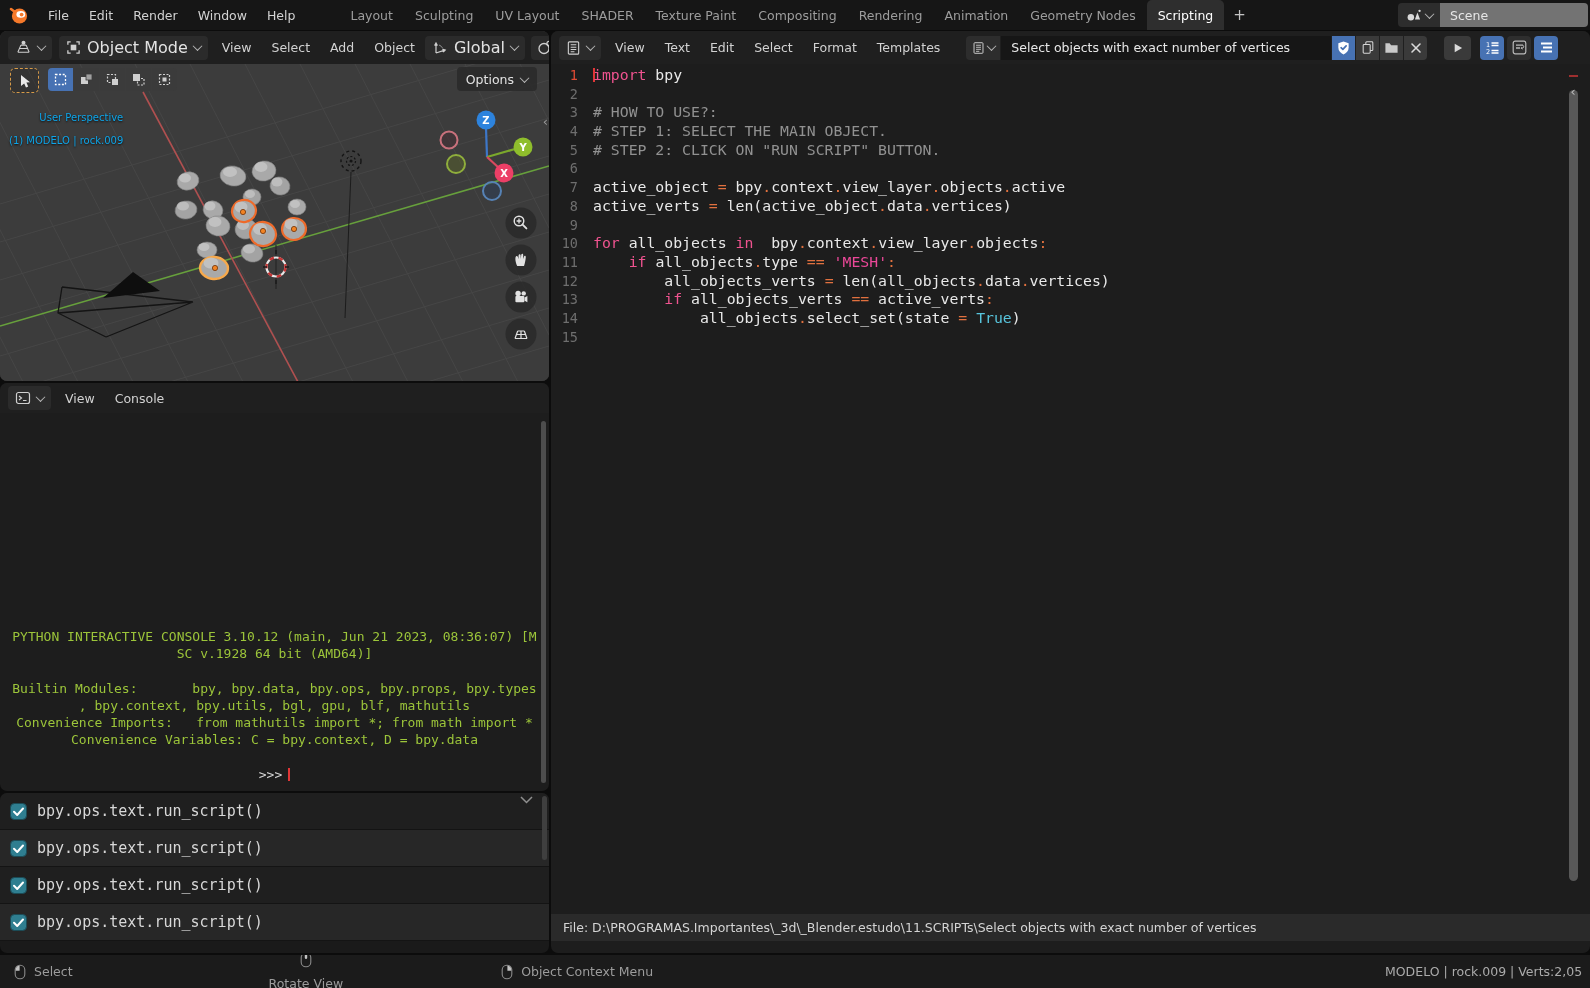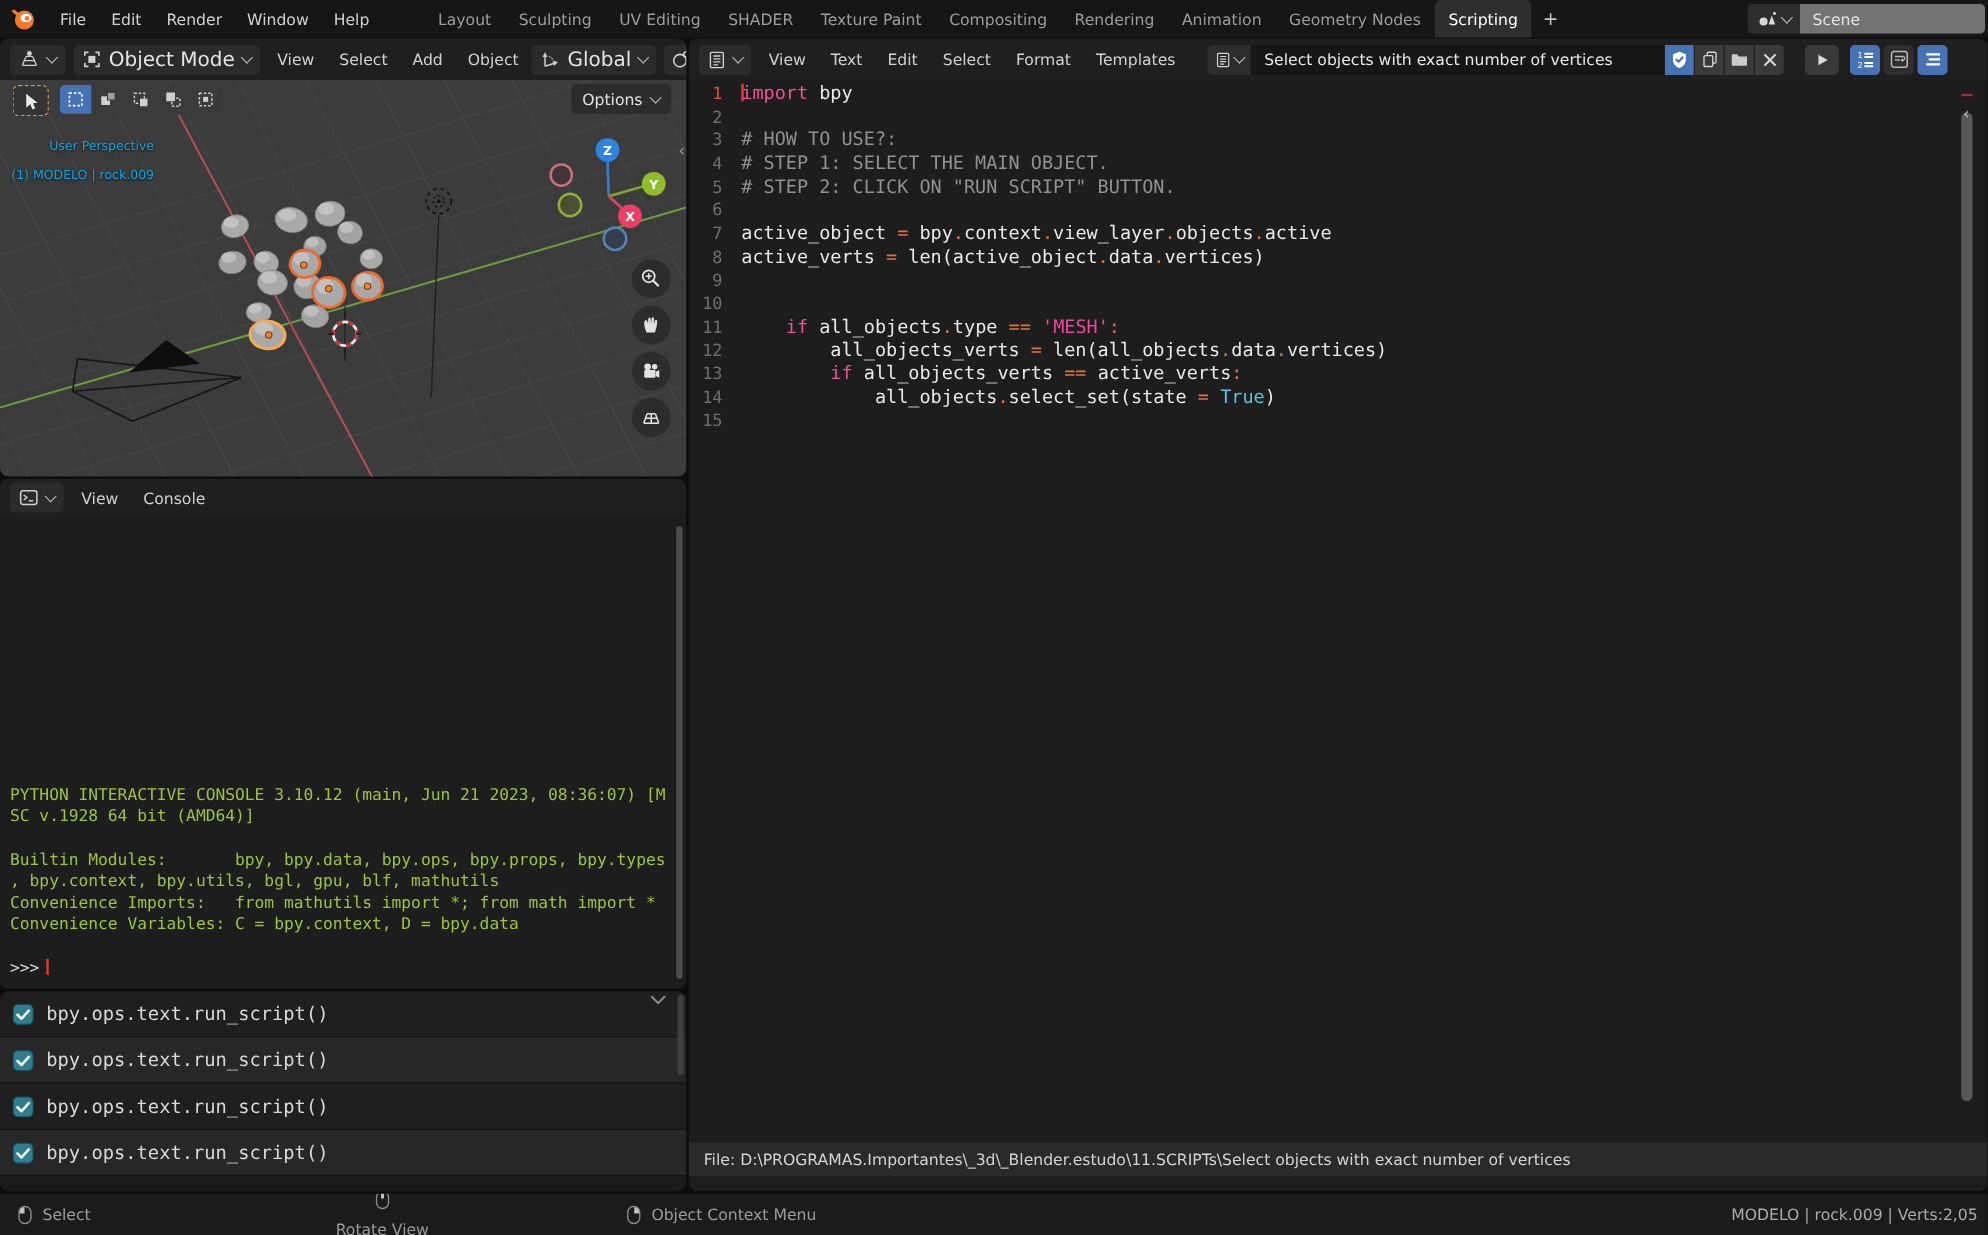--- a/index.html
+++ b/index.html
@@ -38,21 +38,21 @@
   .selbtn:first-child{border-radius:4px 0 0 4px;}
   .selbtn:last-child{border-radius:0 4px 4px 0;margin-right:0;}
   .selbtn.active{background:#4772b3;}
   .overlay{position:absolute;left:9px;top:42px;color:#0ea5e9;font-size:10px;line-height:23px;text-shadow:0 1px 2px rgba(0,0,0,.85);text-align:right;}
   .options{position:absolute;right:12px;top:3px;height:24px;background:rgba(43,43,43,.92);border-radius:4px;display:flex;align-items:center;gap:7px;padding:0 9px;color:#e3e3e3;font-size:12.5px;}
   .vp-side-chev{position:absolute;right:1px;top:50px;color:#9a9a9a;font-size:13px;}
 
   
   #console-area{left:0;top:383px;width:549px;height:408px;background:#1d1d1d;}
   #console-area .area-header{height:30px;}
-  #con-body{position:absolute;top:30px;bottom:0;left:0;right:0;display:flex;flex-direction:column;justify-content:flex-end;padding:0 8px 8px;font-size:13px;line-height:17.2px;}
+  #con-body{position:absolute;top:30px;bottom:0;left:0;right:0;display:flex;flex-direction:column;justify-content:flex-end;padding:0 8px 8px;font-size:13px;line-height:17.2px;align-items:center;}
   .cline{color:#9cc53a;white-space:pre;}
   .prompt-row{color:#d5d5d5;}
   .caret{display:inline-block;width:2px;height:13px;background:#e03636;vertical-align:-2px;margin-left:6px;}
   .con-scroll{position:absolute;right:3px;top:38px;bottom:8px;width:5px;background:#4d4d4d;border-radius:3px;}
 
   
   #info-area{left:0;top:793px;width:549px;height:160px;background:#1a1a1a;}
   .info-row{height:36px;display:flex;align-items:center;padding:0 10px;background:#1f1f1f;border-bottom:1px solid #141414;position:relative;}
   .info-row.alt{background:#272727;}
   .cb{width:17px;height:17px;flex:none;}
@@ -106,21 +106,21 @@
     <nav id="topbar-menus">
         <div class="menu-item">File</div>
         <div class="menu-item">Edit</div>
         <div class="menu-item">Render</div>
         <div class="menu-item">Window</div>
         <div class="menu-item">Help</div>
       </nav>
     <div id="workspace-tabs">
         <div class="tab">Layout</div>
         <div class="tab">Sculpting</div>
-        <div class="tab">UV Editing</div>
+        <div class="tab">UV Layout</div>
         <div class="tab">SHADER</div>
         <div class="tab">Texture Paint</div>
         <div class="tab">Compositing</div>
         <div class="tab">Rendering</div>
         <div class="tab">Animation</div>
         <div class="tab">Geometry Nodes</div>
         <div class="tab active">Scripting</div>
         <div class="tab plus">+</div>
       </div>
     <div class="scene">
@@ -574,20 +574,21 @@
           <div class="code-line">
             <span class="ln">8</span>
             <span class="ctext"><span class="df">active_verts </span><span class="op">=</span><span class="df"> len(active_object</span><span class="op">.</span><span class="df">data</span><span class="op">.</span><span class="df">vertices)</span></span>
           </div>
           <div class="code-line">
             <span class="ln">9</span>
             <span class="ctext"></span>
           </div>
           <div class="code-line">
             <span class="ln">10</span>
+            <span class="ctext"><span class="kw">for</span><span class="df"> all_objects </span><span class="kw">in</span><span class="df">  bpy</span><span class="op">.</span><span class="df">context</span><span class="op">.</span><span class="df">view_layer</span><span class="op">.</span><span class="df">objects</span><span class="op">:</span></span>
           </div>
           <div class="code-line">
             <span class="ln">11</span>
             <span class="ctext"><span class="df">    </span><span class="kw">if</span><span class="df"> all_objects</span><span class="op">.</span><span class="df">type </span><span class="op">==</span><span class="df"> </span><span class="str">'MESH'</span><span class="op">:</span></span>
           </div>
           <div class="code-line">
             <span class="ln">12</span>
             <span class="ctext"><span class="df">        all_objects_verts </span><span class="op">=</span><span class="df"> len(all_objects</span><span class="op">.</span><span class="df">data</span><span class="op">.</span><span class="df">vertices)</span></span>
           </div>
           <div class="code-line">

